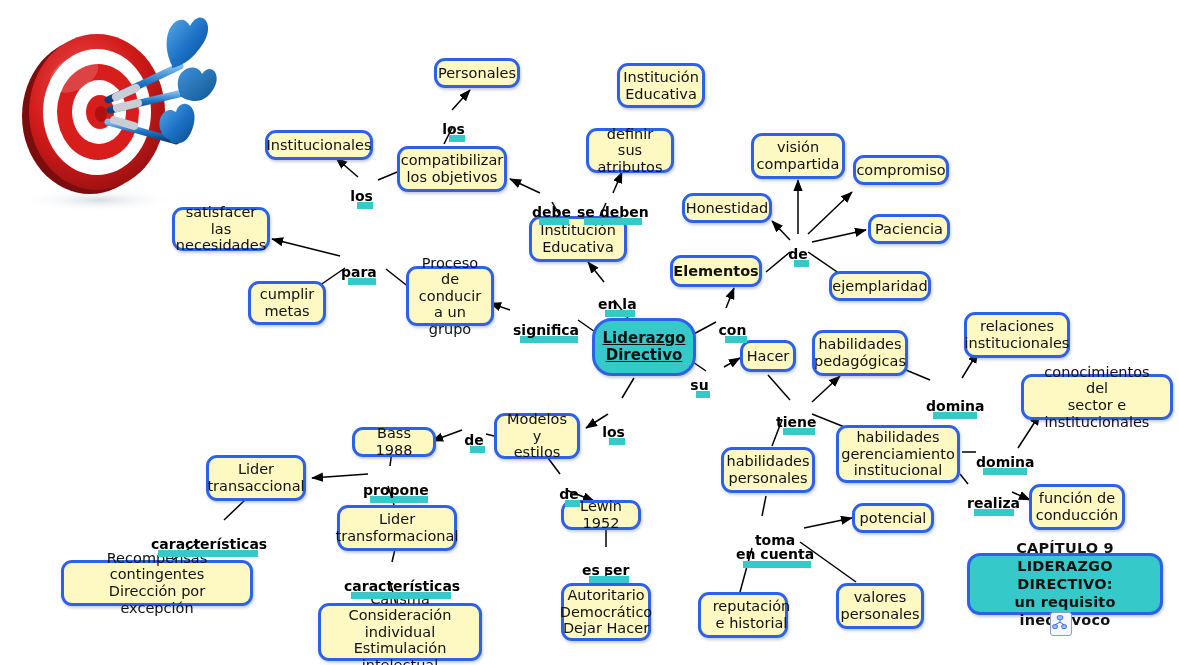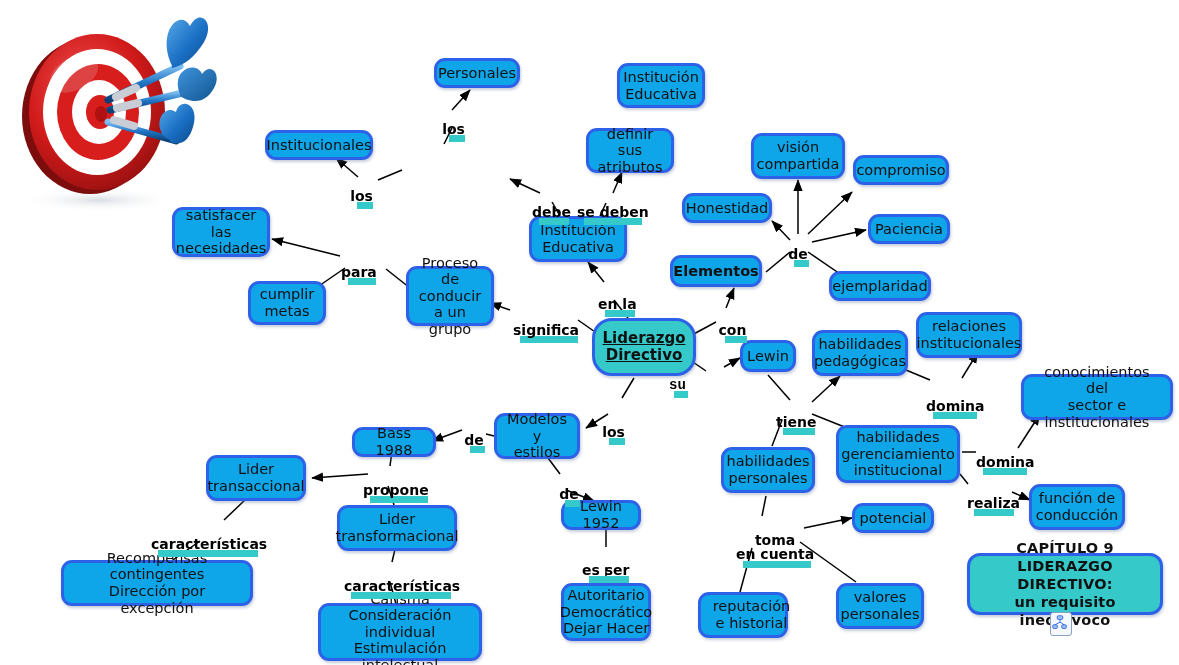--- a/index.html
+++ b/index.html
@@ -10,21 +10,21 @@
     overflow:hidden;
     position:relative;
   }
   #canvas{position:absolute;left:0;top:0;width:1179px;height:665px;}
   svg.links{position:absolute;left:0;top:0;width:1179px;height:665px;pointer-events:none;}
 
   
   .node{
     position:absolute;
     box-sizing:border-box;
-    background:#0ea5e9;
+    background:#fef9c3;
     border:3px solid #2d62e8;
     border-radius:11px;
     color:#111111;
     font-size:14.5px;
     line-height:1.14;
     text-align:center;
     display:flex;
     align-items:center;
     justify-content:center;
     padding:3px 7px;
@@ -234,47 +234,49 @@
       <path d="M396 545 L392 562"></path>
       <path d="M390 582 L396 604"></path>
 
       <path d="M606 530 L606 547"></path>
       <path d="M606 567 L606 583"></path>
     </g>
   </svg>
 
   <div class="node" style="left:434px;top:58px;width:86px;height:30px;">Personales</div>
   <div class="node" style="left:265px;top:130px;width:108px;height:30px;">Institucionales</div>
+  <div class="node" style="left:397px;top:146px;width:110px;height:46px;">compatibilizar
+los objetivos</div>
   <div class="node" style="left:617px;top:63px;width:88px;height:45px;">Institución
 Educativa</div>
   <div class="node" style="left:586px;top:128px;width:88px;height:45px;">definir sus
 atributos</div>
   <div class="node" style="left:529px;top:216px;width:98px;height:46px;">Institución
 Educativa</div>
-  <div class="node" style="left:172px;top:207px;width:98px;height:50px;">satisfacer
+  <div class="node" style="left:172px;top:207px;width:98px;height:44px;">satisfacer
 las
 necesidades</div>
   <div class="node" style="left:248px;top:281px;width:78px;height:44px;">cumplir
 metas</div>
   <div class="node" style="left:406px;top:266px;width:88px;height:60px;">Proceso de
 conducir
 a un grupo</div>
   <div class="node accent" style="left:592px;top:318px;width:104px;height:58px;">Liderazgo
 Directivo</div>
   <div class="node" style="left:751px;top:133px;width:94px;height:46px;">visión
 compartida</div>
   <div class="node" style="left:853px;top:155px;width:96px;height:30px;">compromiso</div>
   <div class="node" style="left:682px;top:193px;width:90px;height:30px;">Honestidad</div>
   <div class="node" style="left:868px;top:214px;width:82px;height:30px;">Paciencia</div>
   <div class="node" style="left:829px;top:271px;width:102px;height:30px;">ejemplaridad</div>
   <div class="node bold" style="left:670px;top:255px;width:92px;height:32px;">Elementos</div>
-  <div class="node" style="left:740px;top:340px;width:56px;height:32px;">Lewin</div>
+  <div class="node" style="left:740px;top:340px;width:56px;height:32px;">Hacer</div>
   <div class="node" style="left:812px;top:330px;width:96px;height:46px;">habilidades
 pedagógicas</div>
-  <div class="node" style="left:916px;top:312px;width:106px;height:46px;">relaciones
+  <div class="node" style="left:964px;top:312px;width:106px;height:46px;">relaciones
 institucionales</div>
   <div class="node" style="left:1021px;top:374px;width:152px;height:46px;">conocimientos del
 sector e institucionales</div>
   <div class="node" style="left:836px;top:425px;width:124px;height:58px;">habilidades
 gerenciamiento
 institucional</div>
   <div class="node" style="left:1029px;top:484px;width:96px;height:46px;">función de
 conducción</div>
   <div class="node" style="left:721px;top:447px;width:94px;height:46px;">habilidades
 personales</div>
@@ -343,21 +345,21 @@
     <span class="bar" style="width:30px;"></span>
   </div>
   <div class="linklabel" style="left:786px;top:232px;">
     <span>de</span>
     <span class="bar" style="width:15px;"></span>
   </div>
   <div class="linklabel" style="left:717px;top:308px;">
     <span>con</span>
     <span class="bar" style="width:22px;"></span>
   </div>
-  <div class="linklabel" style="left:666px;top:363px;font-family:Liberation Mono, monospace;">
+  <div class="linklabel" style="left:688px;top:363px;">
     <span>su</span>
     <span class="bar" style="width:14px;"></span>
   </div>
   <div class="linklabel" style="left:775px;top:400px;">
     <span>tiene</span>
     <span class="bar" style="width:32px;"></span>
   </div>
   <div class="linklabel" style="left:925px;top:384px;">
     <span>domina</span>
     <span class="bar" style="width:44px;"></span>

